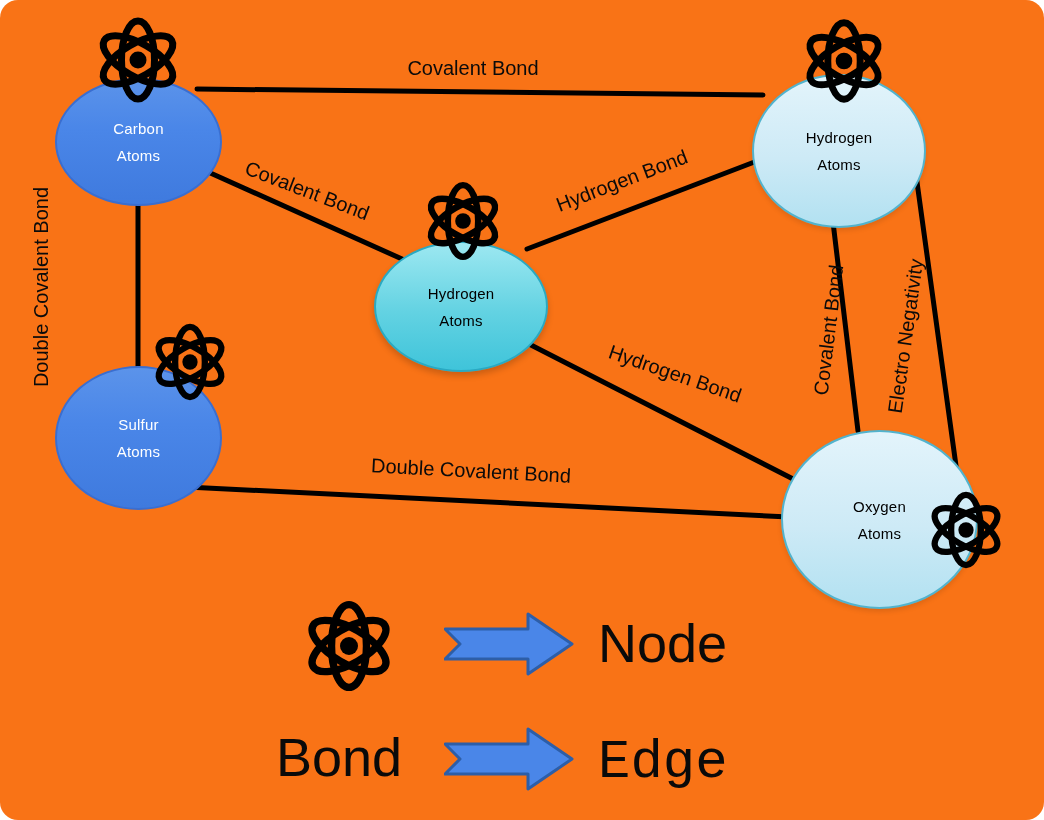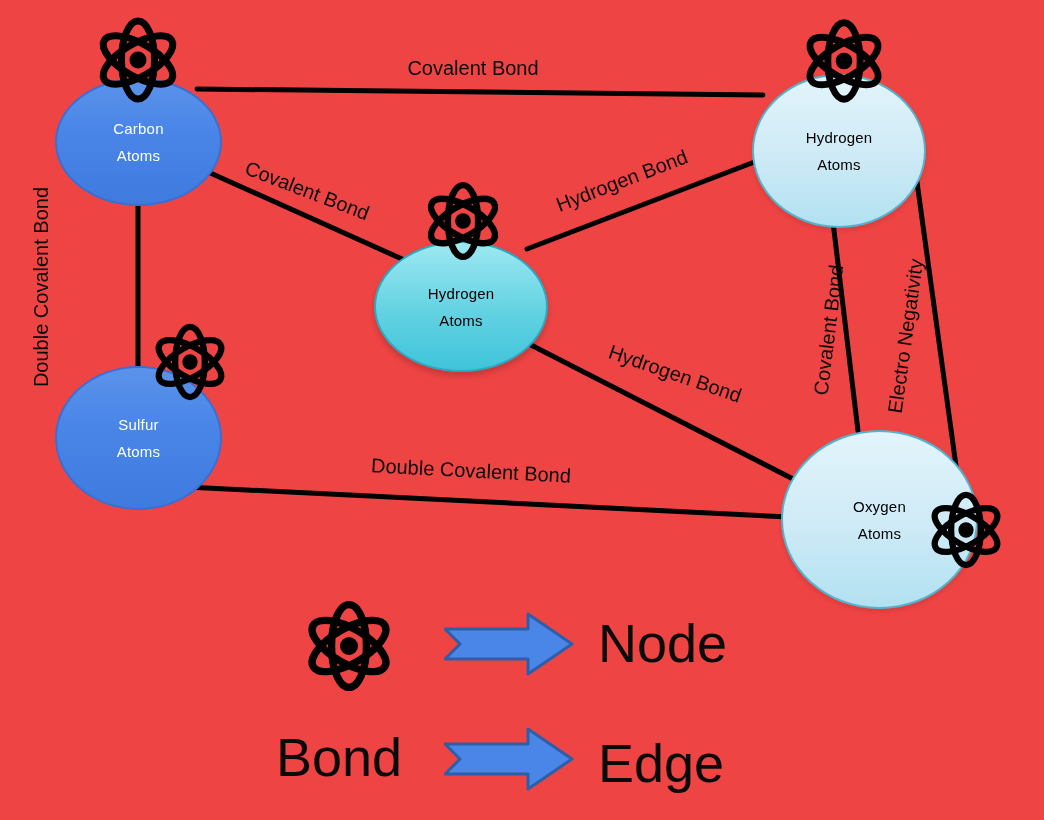--- a/index.html
+++ b/index.html
@@ -1,18 +1,19 @@
 <!DOCTYPE html>
 <html><head>
 <meta charset="utf-8">
 <style>
   html,body{margin:0;padding:0;background:#fff;}
   .canvas{
-    position:relative;width:1044px;height:820px;background:#ef4444;overflow:hidden;
+    position:relative;width:1044px;height:820px;background:#f97316;overflow:hidden;
     font-family:"Liberation Sans", sans-serif;
+    border-radius:18px;
   }
   svg.edges{position:absolute;left:0;top:0;width:1044px;height:820px;}
   .node{
     position:absolute;border-radius:50%;
     display:flex;flex-direction:column;align-items:center;justify-content:center;
     text-align:center;font-size:15px;line-height:27px;letter-spacing:.2px;
   }
   .node-blue{
     background:linear-gradient(180deg,#5b93ea 0%,#4a86e8 40%,#3f7ade 100%);
     border:2.5px solid #3a6ed0;color:#ffffff;
@@ -120,15 +121,15 @@
     </svg>
   <svg class="arrow" style="left:444px;top:612px;" width="130" height="64" viewBox="0 0 130 64">
       <use href="#arrowSym"></use>
     </svg>
   <div class="legend-text" style="left:598px;top:612px;">Node</div>
 
   <div class="legend-text" style="left:276px;top:726px;">Bond</div>
   <svg class="arrow" style="left:444px;top:727px;" width="130" height="64" viewBox="0 0 130 64">
       <use href="#arrowSym"></use>
     </svg>
-  <div class="legend-text" style="left:598px;top:732px;">Edge</div>
+  <div class="legend-text" style="left:598px;top:732px;font-family:Liberation Mono, monospace;">Edge</div>
 
 </div>
 
 </body></html>

